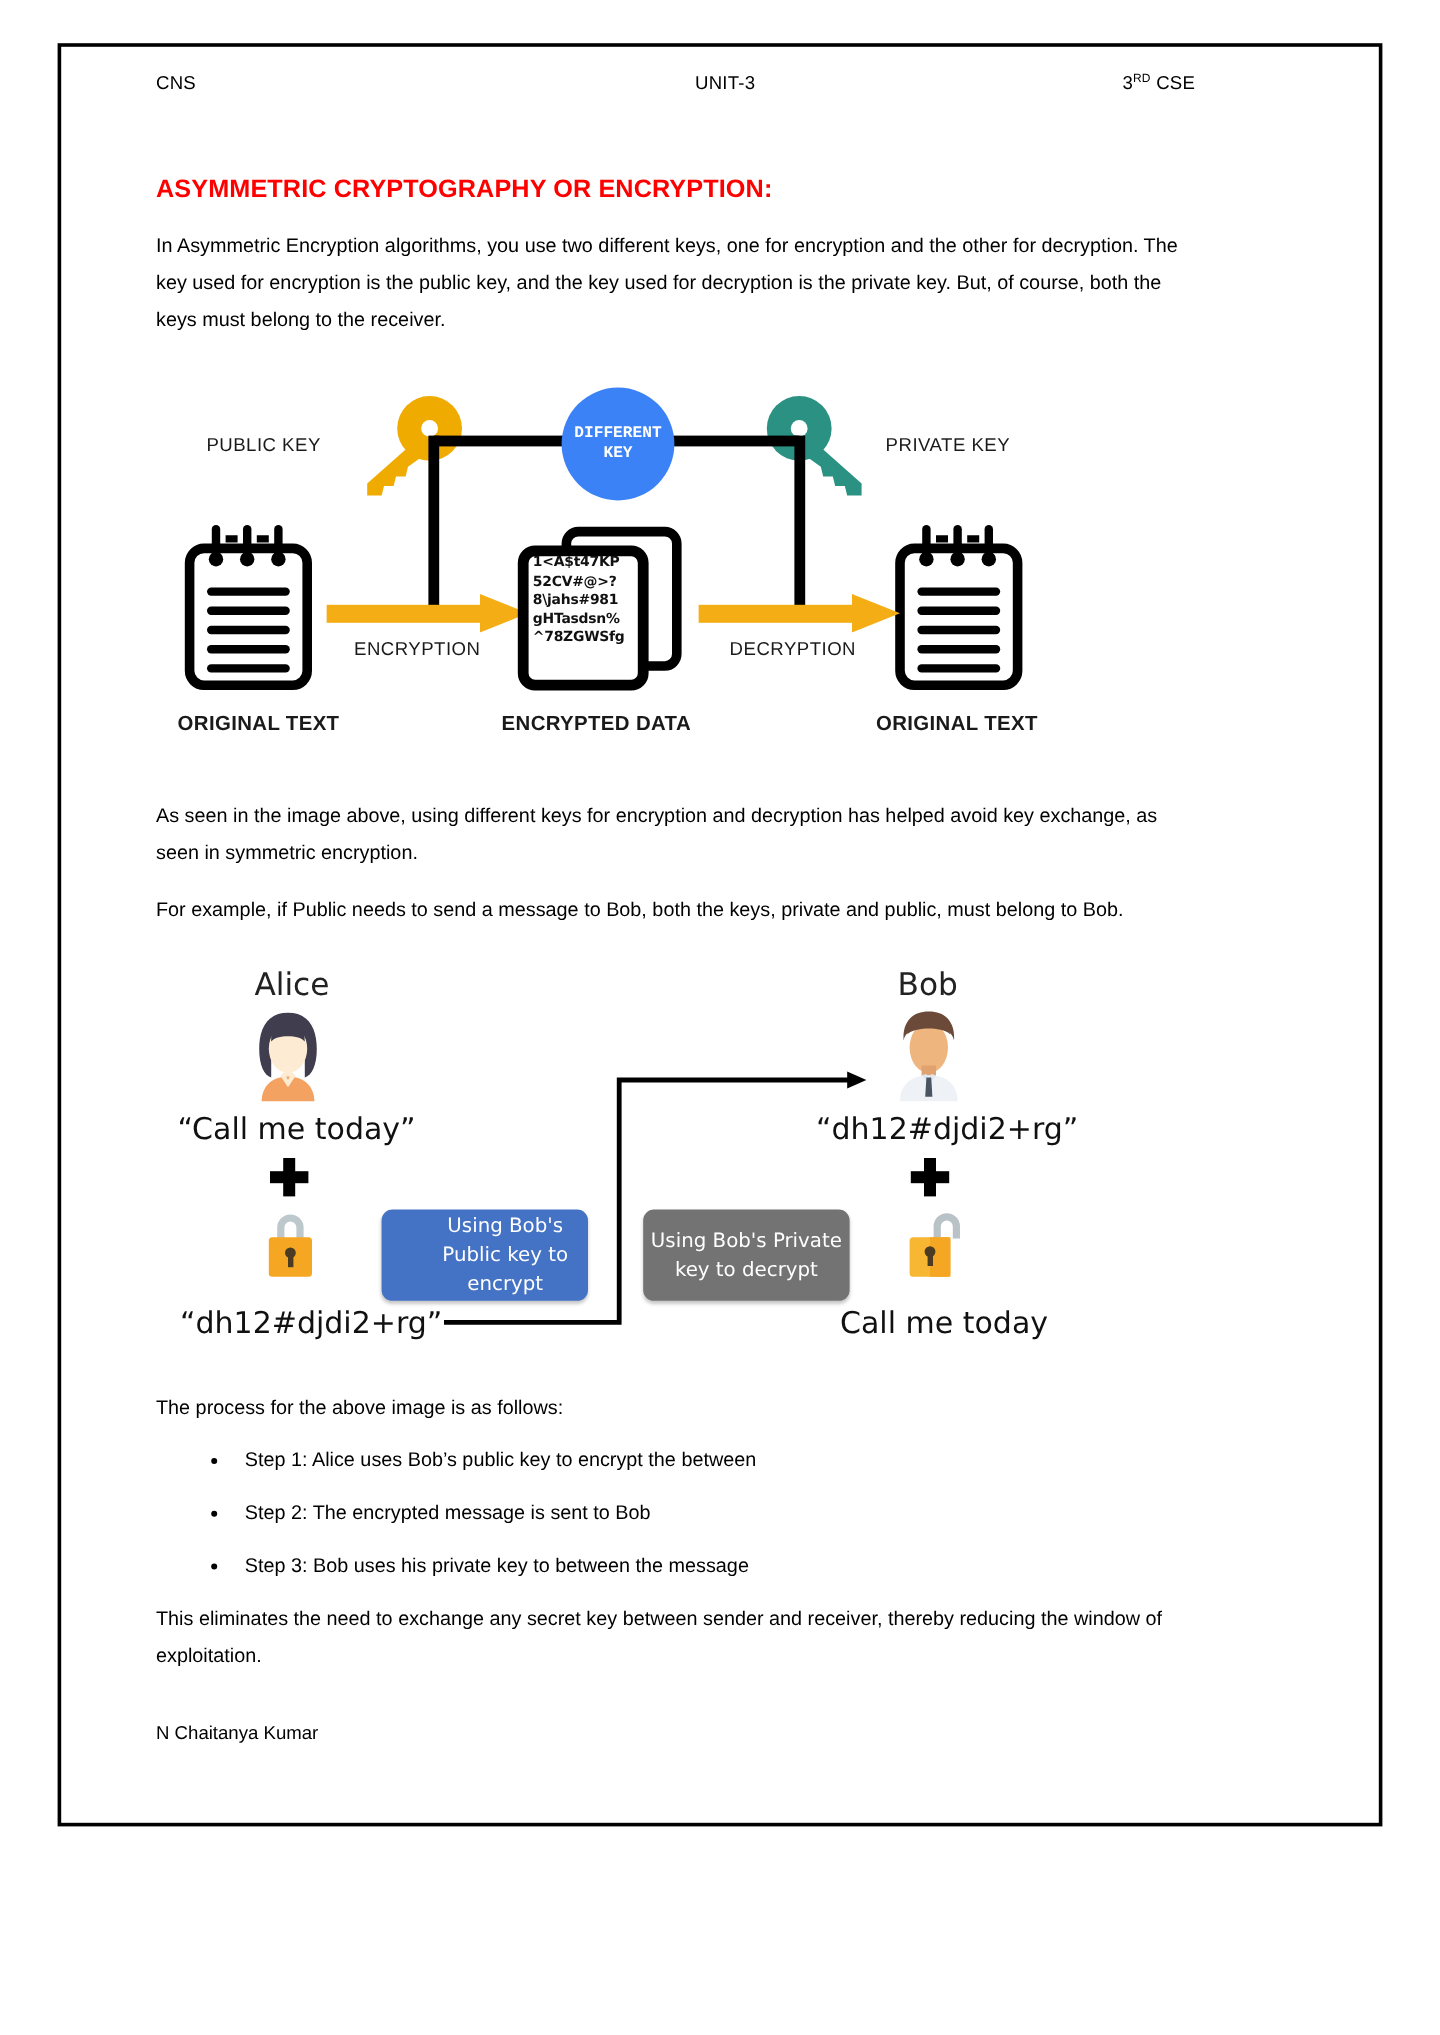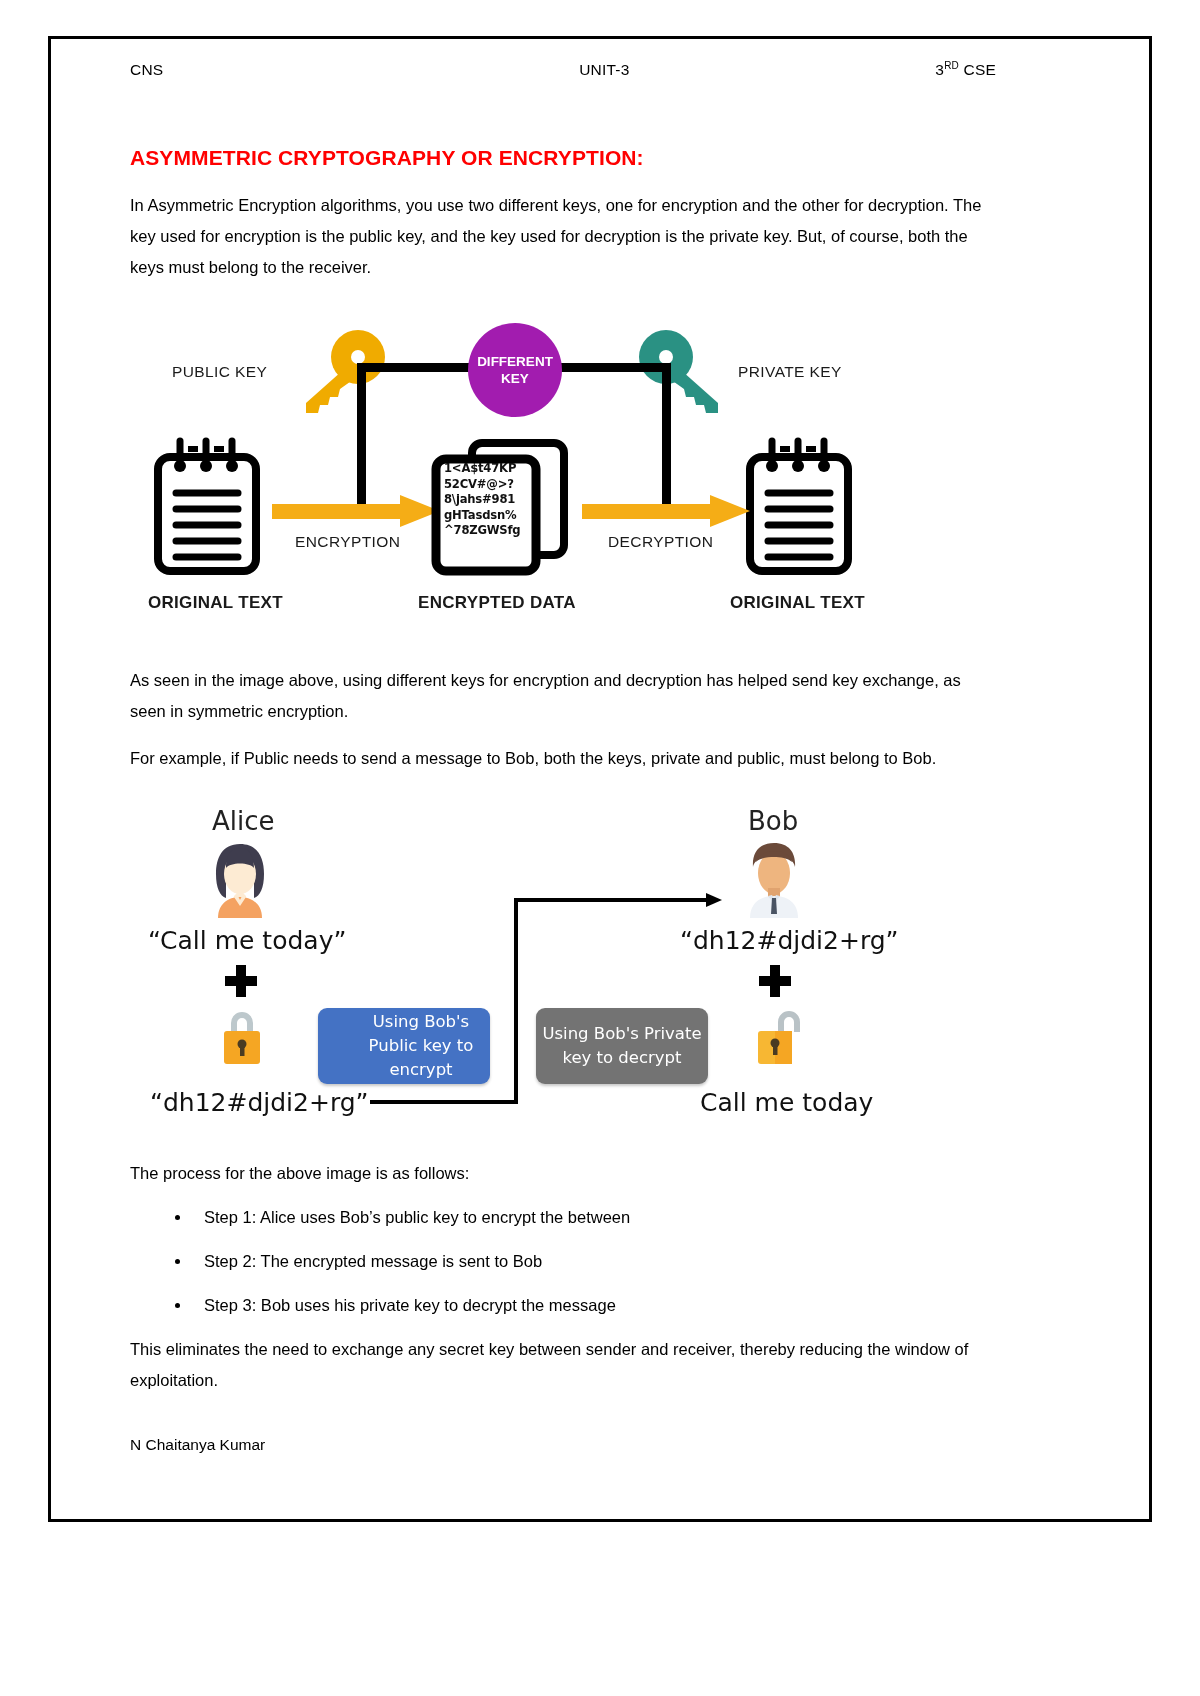--- a/index.html
+++ b/index.html
@@ -73,27 +73,28 @@
     position: absolute;
     font-size: 17px; font-weight: bold;
     letter-spacing: .3px; color: #1a1a1a;
     white-space: nowrap;
   }
   .different-key {
     position: absolute;
     left: 338px; top: 8px;
     width: 94px; height: 94px;
     border-radius: 50%;
-    background: #a21caf;
+    background: #3b82f6;
     color: #fff;
     font-size: 13.5px; font-weight: bold;
     display: flex; flex-direction: column;
     align-items: center; justify-content: center;
     line-height: 17px; text-align: center;
     z-index: 3;
+    font-family: Liberation Mono, monospace;
   }
   .conn {
     position: absolute;
     background: #000;
     z-index: 1;
   }
   .doc-icon { position: absolute; }
   .cipher-card {
     position: absolute;
     z-index: 2;
@@ -279,21 +280,21 @@
           <line x1="38" y1="12" x2="48" y2="12"></line>
           <line x1="64" y1="12" x2="74" y2="12"></line>
         </g>
       </svg>
 
       <div class="d1-caption" style="left:18px; top:278px;">ORIGINAL TEXT</div>
       <div class="d1-caption" style="left:288px; top:278px;">ENCRYPTED DATA</div>
       <div class="d1-caption" style="left:600px; top:278px;">ORIGINAL TEXT</div>
     </div>
 
-    <p class="body">As seen in the image above, using different keys for encryption and decryption has helped send key exchange, as seen in symmetric encryption.</p>
+    <p class="body">As seen in the image above, using different keys for encryption and decryption has helped avoid key exchange, as seen in symmetric encryption.</p>
     <p class="body tight">For example, if Public needs to send a message to Bob, both the keys, private and public, must belong to Bob.</p>
 
     <div class="diagram2">
 
       <div class="name-label" style="left:82px; top:4px;">Alice</div>
 
       <svg style="position:absolute; left:74px; top:38px;" width="72" height="78" viewBox="0 0 72 78">
         <path d="M36 4 C18 4 12 18 12 34 C12 48 16 56 22 58 L22 30 C30 34 44 34 50 28 L50 58 C56 56 60 48 60 34 C60 18 54 4 36 4 Z" fill="#3f3d4e"></path>
         <ellipse cx="36" cy="34" rx="16" ry="20" fill="#fdebd3"></ellipse>
         <path d="M36 8 C24 8 22 20 22 28 C26 22 46 22 50 28 C50 20 48 8 36 8 Z" fill="#3f3d4e"></path>
@@ -354,19 +355,19 @@
 
       <div class="msg-label" style="left:20px; top:286px;">“dh12#djdi2+rg”</div>
 
       <div class="msg-label" style="left:570px; top:286px;">Call me today</div>
     </div>
 
     <p class="process-intro">The process for the above image is as follows:</p>
     <ul class="steps">
       <li>Step 1: Alice uses Bob’s public key to encrypt the between</li>
       <li>Step 2: The encrypted message is sent to Bob</li>
-      <li>Step 3: Bob uses his private key to decrypt the message</li>
+      <li>Step 3: Bob uses his private key to between the message</li>
     </ul>
     <p class="closing">This eliminates the need to exchange any secret key between sender and receiver, thereby reducing the window of exploitation.</p>
   </div>
 
   <div class="footer">N Chaitanya Kumar</div>
 </div>
 
 </body></html>

